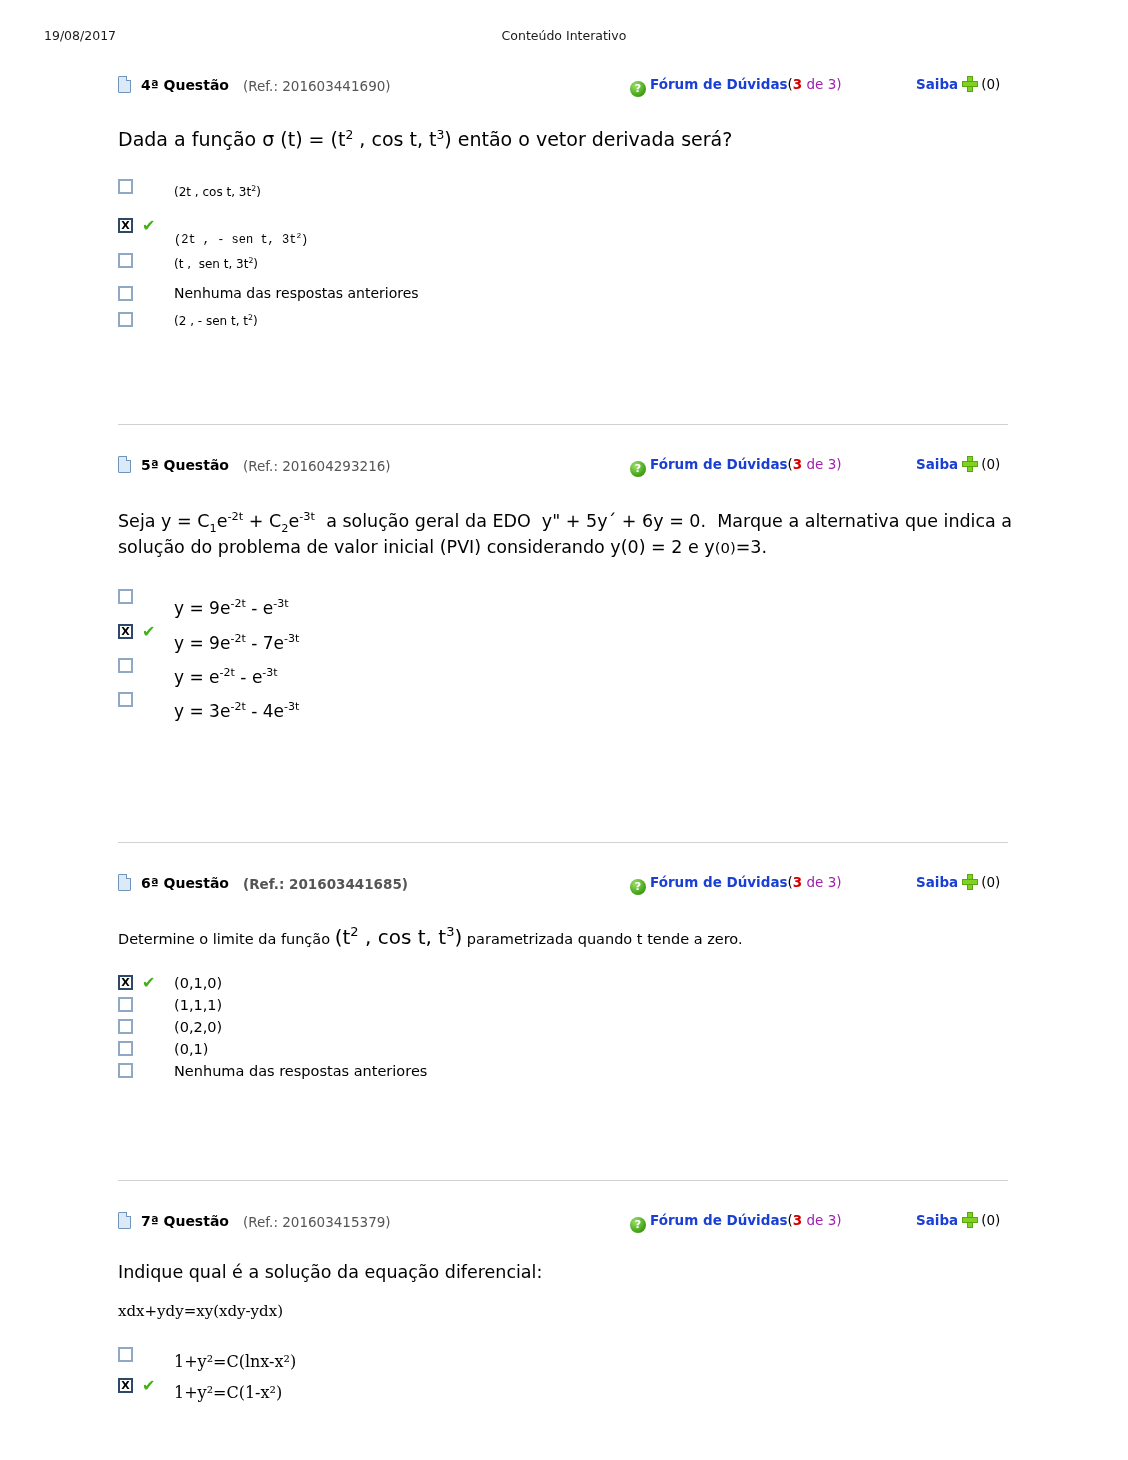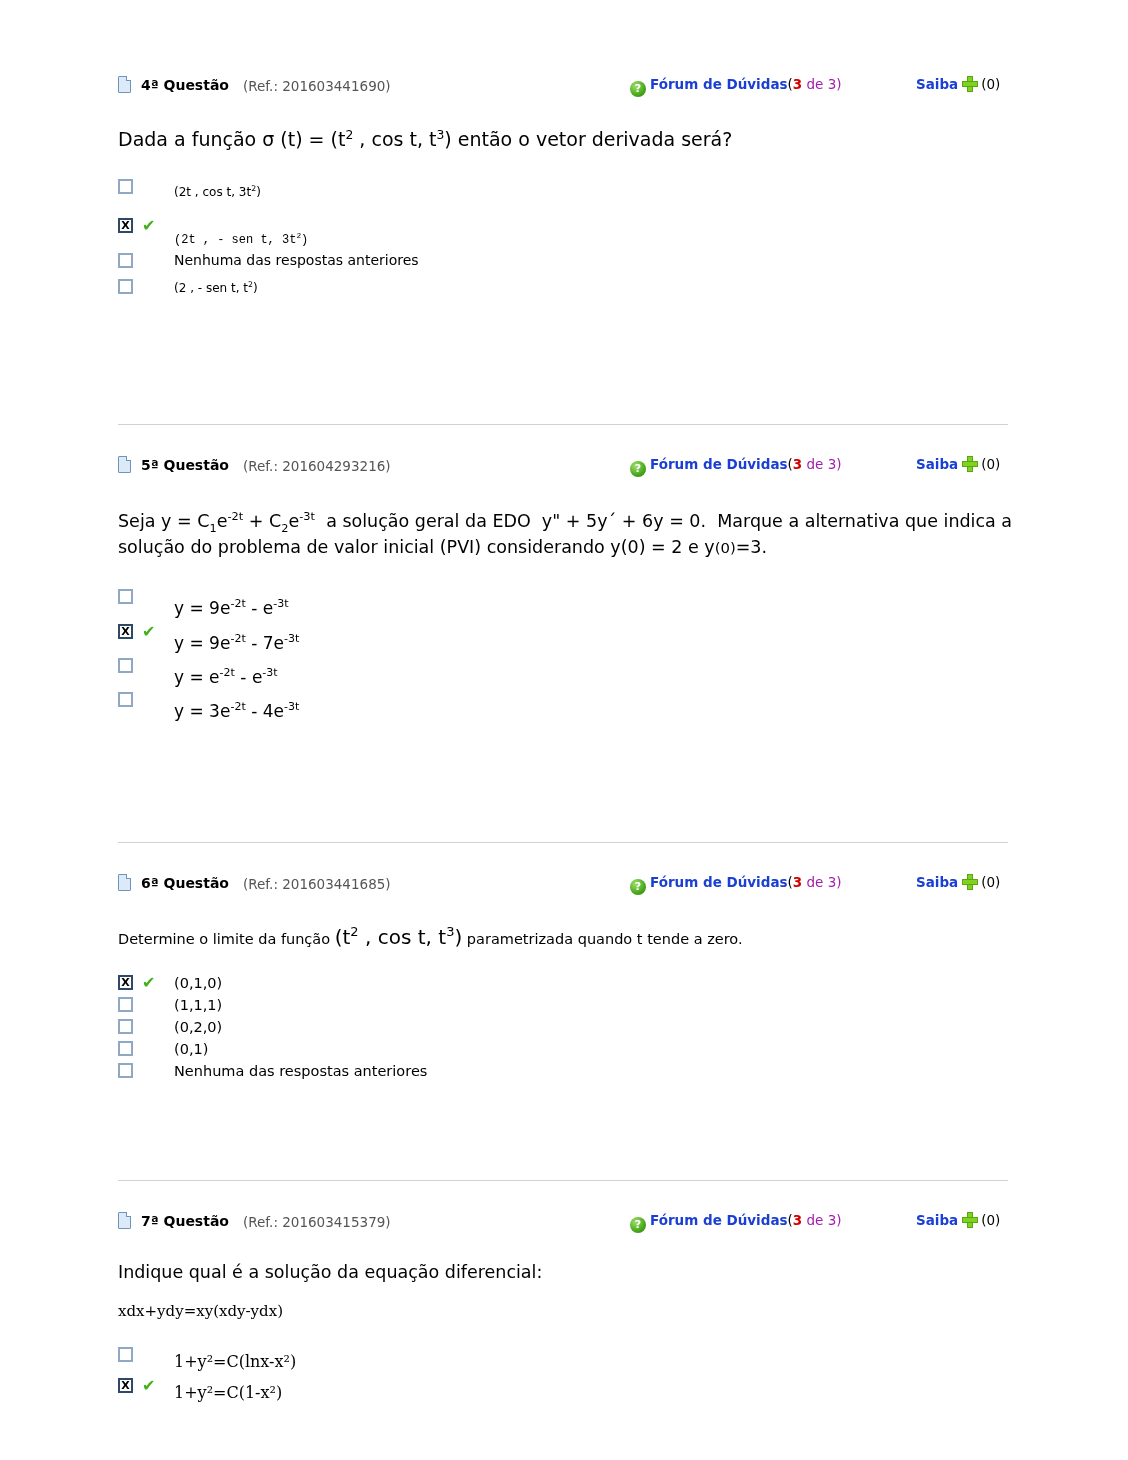--- a/index.html
+++ b/index.html
@@ -258,20 +258,24 @@
   .ot-med    { font-size: 17px; }
   .ot-small  { font-size: 14.5px; }
   .ot-tiny   { font-size: 14px; }
   .ot-serif  { font-family: "DejaVu Serif", "Liberation Serif", serif; font-size: 16px; }
 </style>
 </head>
 <body>
 
 <div class="page">
 
+  <div class="print-header">
+    <span class="ph-date">19/08/2017</span>
+    <span class="ph-title">Conteúdo Interativo</span>
+  </div>
 
   <div class="question" style="top:0;">
     <div class="q-head" style="top:76px;">
       <span class="doc-icon"></span>
       <span class="q-num">4ª Questão</span>
       <span class="q-ref" style="left:125px;">(Ref.: 201603441690)</span>
 
       <span class="forum">
         <span class="help-icon">?</span><span class="forum-label">Fórum de Dúvidas</span><span class="forum-count-open">(</span><span class="forum-count-red">3</span><span class="forum-count-rest"> de 3)</span>
       </span>
@@ -288,20 +292,24 @@
     <div class="options" style="top:178px;">
       <div class="opt-row" style="height:39px;">
         <span class="cbox" style="top:1px;"></span>
         <span class="opt-text ot-big" style="top:7px;">(2t , cos t, 3t<sup>2</sup>)</span>
       </div>
       <div class="opt-row" style="height:35px;">
         <span class="cbox checked" style="top:1px;">X</span>
         <span class="tick" style="top:1px;">✔</span>
         <span class="opt-text ot-big" style="top:16px;font-family:Liberation Mono, monospace;">(2t , - sen t, 3t<sup>2</sup>)</span>
       </div>
+      <div class="opt-row" style="height:33px;">
+        <span class="cbox" style="top:1px;"></span>
+        <span class="opt-text ot-big" style="top:5px;">(t ,&nbsp; sen t, 3t<sup>2</sup>)</span>
+      </div>
       <div class="opt-row" style="height:27px;">
         <span class="cbox" style="top:1px;"></span>
         <span class="opt-text ot-tiny" style="top:0px;">Nenhuma das respostas anteriores</span>
       </div>
       <div class="opt-row" style="height:32px;">
         <span class="cbox" style="top:0px;"></span>
         <span class="opt-text ot-big" style="top:2px;">(2 , - sen t, t<sup>2</sup>)</span>
       </div>
     </div>
   </div>
@@ -347,21 +355,21 @@
       </div>
     </div>
   </div>
 
   <div class="question" style="top:0;">
     <div class="divider" style="top:842px;"></div>
 
     <div class="q-head" style="top:874px;">
       <span class="doc-icon"></span>
       <span class="q-num">6ª Questão</span>
-      <span class="q-ref" style="left:125px;">(Ref.: 201603441685)</span>
+      <span class="q-ref" style="left:125px;font-weight:bold;">(Ref.: 201603441685)</span>
 
       <span class="forum">
         <span class="help-icon">?</span><span class="forum-label">Fórum de Dúvidas</span><span class="forum-count-open">(</span><span class="forum-count-red">3</span><span class="forum-count-rest"> de 3)</span>
       </span>
 
       <span class="saiba">
         <span class="saiba-label">Saiba</span><span class="plus-icon"></span><span class="saiba-count">(0)</span>
       </span>
     </div>
 

